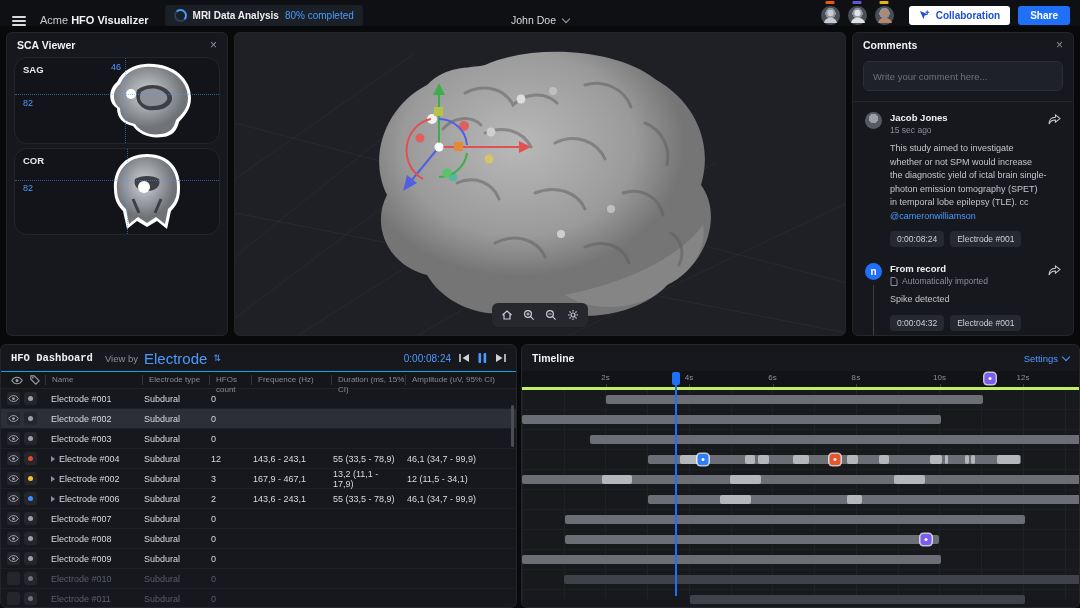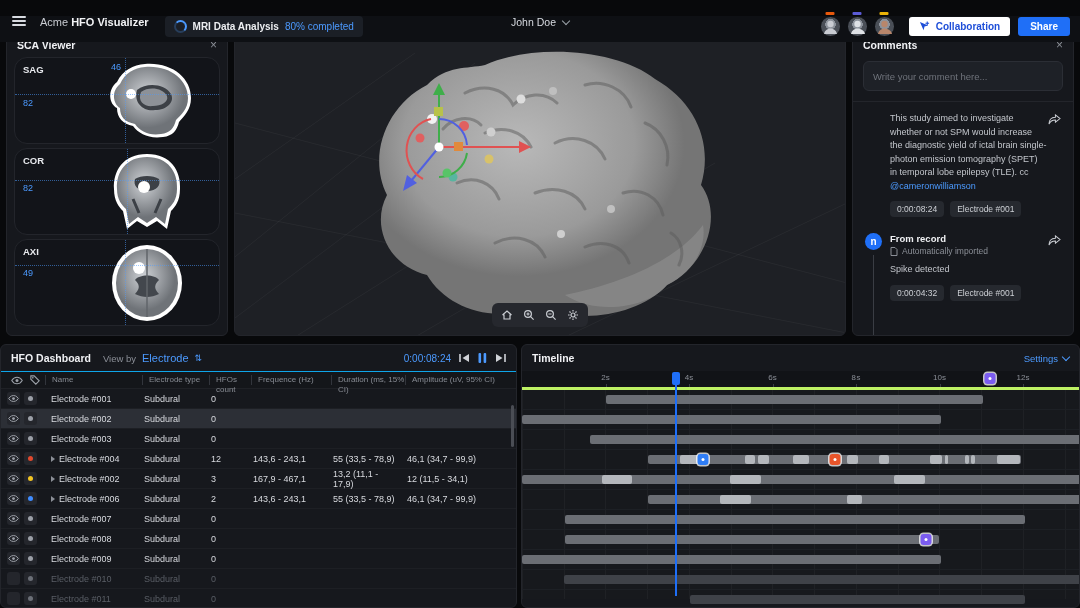--- a/index.html
+++ b/index.html
@@ -1,19 +1,19 @@
 <!DOCTYPE html>
 <html><head>
 <meta charset="utf-8">
 <style>
   html,body{margin:0;padding:0;background:#08090b;width:1080px;height:608px;overflow:hidden;
     font-family:"Liberation Sans",sans-serif;color:#e6e8ec;font-size:10px;}
   .panel{position:absolute;background:#16181d;border:1px solid #23252b;border-radius:6px;box-sizing:border-box;overflow:hidden;}
   
-  #topbar{position:absolute;left:0;top:16px;width:1080px;height:26px;background:#0e1014;display:flex;align-items:flex-start;z-index:5;}
+  #topbar{position:absolute;left:0;top:0;width:1080px;height:26px;background:#0e1014;display:flex;align-items:flex-end;z-index:5;}
   .burger{width:14px;height:10px;margin-left:12px;display:flex;flex-direction:column;justify-content:space-between;cursor:pointer;}
   .burger span{height:1.6px;background:#d7dae0;border-radius:1px;}
   .appname{margin-left:14px;font-size:11px;color:#c9ccd2;}
   .appname b{color:#f2f3f5;margin-left:3px;}
   .badge{margin-left:16px;display:flex;align-items:center;gap:6px;background:#1b1f26;border-radius:4px;padding:4px 9px;}
   .spinner{width:9px;height:9px;border-radius:50%;border:2px solid rgba(76,154,255,.25);border-top-color:#4c9aff;border-right-color:#4c9aff;}
   .badge .lbl{font-size:10px;color:#eceef1;font-weight:bold;}
   .badge .pct{font-size:10px;color:#4c9aff;}
   .userbox{position:absolute;left:50%;transform:translateX(-50%);display:flex;align-items:center;gap:7px;color:#d7dae0;font-size:10.5px;cursor:pointer;}
   .chev{width:5px;height:5px;border-right:1.4px solid #9aa0a8;border-bottom:1.4px solid #9aa0a8;transform:rotate(45deg);display:inline-block;margin-top:-3px;}
@@ -52,23 +52,23 @@
   .ctime{font-size:8.5px;color:#8b8f97;margin-top:2px;display:flex;align-items:center;gap:4px;}
   .reply-ic{position:absolute;right:12px;top:2px;color:#c9ccd2;cursor:pointer;}
   .cbody{margin:7px 14px 0 25px;font-size:9px;line-height:13.5px;color:#c3c6cc;}
   .cbody a{color:#4c9aff;text-decoration:none;}
   .chips{display:flex;gap:6px;margin:8px 0 0 25px;}
   .chip{background:#26292f;border-radius:4px;padding:3px 7px;font-size:8.5px;color:#cdd0d5;}
   .thread{position:absolute;left:20px;top:22px;width:12px;height:88px;border-left:1px solid #3a3d44;border-bottom:1px solid #3a3d44;border-bottom-left-radius:8px;}
   
   #hfo{left:0;top:344px;width:517px;height:264px;border-radius:6px;}
   .hfo-head{height:26px;display:flex;align-items:center;padding:0 10px;gap:6px;}
-  .hfo-head .t{font-size:10.5px;font-weight:bold;color:#f0f1f4;}
+  .hfo-head .t{font-size:10.5px;font-weight:bold;color:#f0f1f4;font-family:Liberation Mono, monospace;}
   .viewby{color:#8b8f97;font-size:9.5px;margin-left:6px;}
-  .viewby-val{color:#4c9aff;font-size:11px;cursor:pointer;}
+  .viewby-val{color:#4c9aff;font-size:15px;cursor:pointer;}
   .sort-ic{color:#4c9aff;font-size:9px;cursor:pointer;}
   .playbox{margin-left:auto;display:flex;align-items:center;gap:8px;}
   .tcode{color:#4c9aff;font-size:10px;}
   .pb{cursor:pointer;display:flex;align-items:center;}
   .thead{height:16px;display:flex;align-items:center;background:#14161a;border-top:1px solid #0ea5e9;border-bottom:1px solid #1f2126;color:#878b93;font-size:8px;}
   .thead .hic{display:flex;align-items:center;gap:7px;padding-left:10px;width:34px;color:#9ba0a8;}
   .hcol{border-left:1px solid #32353c;padding-left:6px;height:10px;line-height:10px;}
   .c-name{width:97px;box-sizing:border-box;}
   .c-type{width:67px;box-sizing:border-box;}
   .c-count{width:42px;box-sizing:border-box;}
@@ -194,33 +194,20 @@
       <path d="M48 28 C54 24 66 24 72 28 C74 34 70 40 60 40 C50 40 46 34 48 28 Z" fill="#3c4046"></path>
       <circle cx="57" cy="36" r="6" fill="#fff"></circle>
       <path d="M46 48 L52 62 M74 48 L68 62" stroke="#3c4046" stroke-width="3"></path>
     </svg>
     <span class="sl">COR</span>
     <span class="vnum" style="left:8px;top:34px">82</span>
     <span class="cross-h" style="top:31px"></span>
     <span class="cross-v" style="left:112px"></span>
   </div>
 
-  <div class="scan">
-    <svg width="120" height="82" viewBox="0 0 120 82">
-      <ellipse cx="60" cy="41" rx="35" ry="38" fill="#fff"></ellipse>
-      <ellipse cx="60" cy="41" rx="31" ry="34" fill="url(#g1)"></ellipse>
-      <path d="M48 38 C52 32 68 32 72 38 C68 42 66 46 72 52 C64 56 56 56 48 52 C54 46 52 42 48 38 Z" fill="#43474d"></path>
-      <path d="M60 7 L60 75" stroke="#60646a" stroke-width="1.5"></path>
-      <circle cx="52" cy="26" r="6" fill="#fff"></circle>
-    </svg>
-    <span class="sl">AXI</span>
-    <span class="vnum" style="left:8px;top:28px">49</span>
-    <span class="cross-h" style="top:25px"></span>
-    <span class="cross-v" style="left:110px"></span>
-  </div>
 </div>
 
 <div id="viewport" class="panel">
   <svg width="612" height="304" viewBox="0 0 612 304">
     <defs>
       <radialGradient id="brg" cx="42%" cy="35%">
           <stop offset="0%" stop-color="#b9b9b9"></stop>
           <stop offset="70%" stop-color="#9a9a9a"></stop>
           <stop offset="100%" stop-color="#757575"></stop>
         </radialGradient>
@@ -317,20 +304,27 @@
 <div id="comments" class="panel">
   <div class="phead">
     <span class="t">Comments</span>
     <span class="x">×</span>
   </div>
   <input class="cmt-input" placeholder="Write your comment here..." style="">
   <div class="cmt-divider"></div>
 
   
   <div class="cmt">
+    <div class="cmt-head">
+      <span class="cava"></span>
+      <div>
+        <div class="cname">Jacob Jones</div>
+        <div class="ctime">15 sec ago</div>
+      </div>
+    </div>
     <span class="reply-ic">
       <svg width="13" height="11" viewBox="0 0 14 12">
           <path d="M8 1 L13 5 L8 9 V6.5 C4 6.5 2 8.5 1 11 C1 7 3 3.5 8 3.5 Z" fill="none" stroke="#c9ccd2" stroke-width="1.1"></path>
         </svg>
       </span>
     <div class="cbody"><span>This study aimed to investigate whether or not SPM would increase the diagnostic yield of ictal brain single-photon emission tomography (SPET) in temporal lobe epilepsy (TLE). cc </span><a>@cameronwilliamson</a></div>
     <div class="chips">
       <span class="chip">0:00:08:24</span>
       <span class="chip">Electrode #001</span>
     </div>

